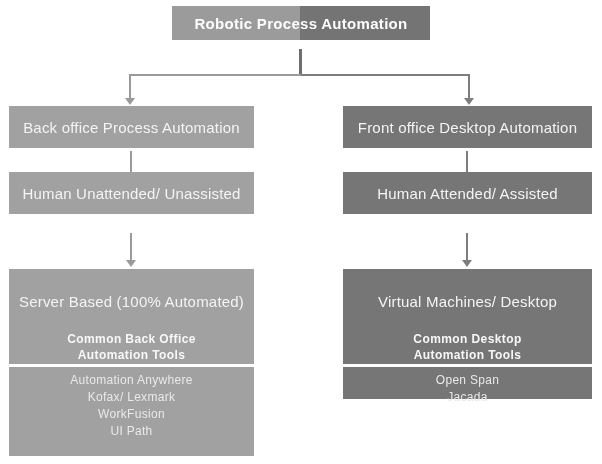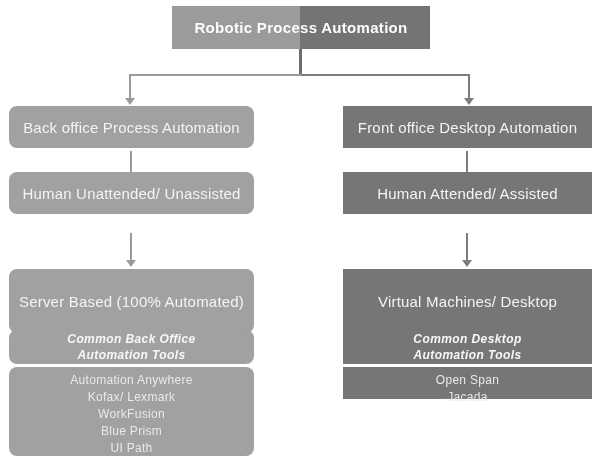--- a/index.html
+++ b/index.html
@@ -6,32 +6,32 @@
   body{
     width:602px;height:464px;position:relative;overflow:hidden;
     font-family:"Liberation Sans","DejaVu Sans",sans-serif;
     -webkit-font-smoothing:antialiased;
   }
   .node{
     position:absolute;display:flex;align-items:center;justify-content:center;
     text-align:center;color:var(--label-text);box-sizing:border-box;
   }
   .title-box{
-    left:172px;top:6px;width:258px;height:43px;
+    left:172px;top:6px;width:258px;height:34px;
     background:linear-gradient(to right,var(--title-left) 0 49.5%,var(--title-right) 49.5% 100%);
     font-size:15px;font-weight:bold;letter-spacing:.3px;color:#fdfdfd;
   }
-  .lbox{left:9px;width:245px;background:var(--left-box);font-size:15px;letter-spacing:.2px;border-radius:8px;}
+  .lbox{left:9px;width:245px;background:var(--left-box);font-size:15px;letter-spacing:.2px;}
   .rbox{left:343px;width:249px;background:var(--right-box);font-size:15px;letter-spacing:.2px;}
   .row1{top:106px;height:42px;}
   .row2{top:172px;height:42px;}
   .row3{top:269px;height:64px;}
   .tools-header{
     top:330px;height:34px;font-size:12px;font-weight:bold;line-height:16px;
-    white-space:pre-line;letter-spacing:.4px;color:#f8f8f8;font-style:italic;
+    white-space:pre-line;letter-spacing:.4px;color:#f8f8f8;
   }
   .tools-list{
     top:367px;display:block;padding-top:5px;font-size:12px;line-height:17px;
     color:var(--list-text);letter-spacing:.3px;
   }
   .tools-list.left{height:89px;}
   .tools-list.right{height:32px;}
   .tool-item{width:100%;}
   .cline{position:absolute;}
   .stem{left:299px;top:49px;width:3px;height:26px;background:var(--stem);}
@@ -80,21 +80,20 @@
   <div class="shaft"></div>
     <div class="head"></div>
 </div>
 <div class="node lbox row3">Server Based (100% Automated)</div>
 <div class="node lbox tools-header">Common Back Office
 Automation Tools</div>
 <div class="node lbox tools-list left">
   <div class="tool-item">Automation Anywhere</div>
   <div class="tool-item">Kofax/ Lexmark</div>
   <div class="tool-item">WorkFusion</div>
-  <div class="tool-item">Blue Prism</div>
   <div class="tool-item">UI Path</div>
 </div>
 
 <div class="node rbox row1">Front office Desktop Automation</div>
 <div class="v-arrow dark ra1">
   <div class="shaft"></div>
     <div class="head"></div>
 </div>
 <div class="node rbox row2">Human Attended/ Assisted</div>
 <div class="v-arrow dark ra2">

